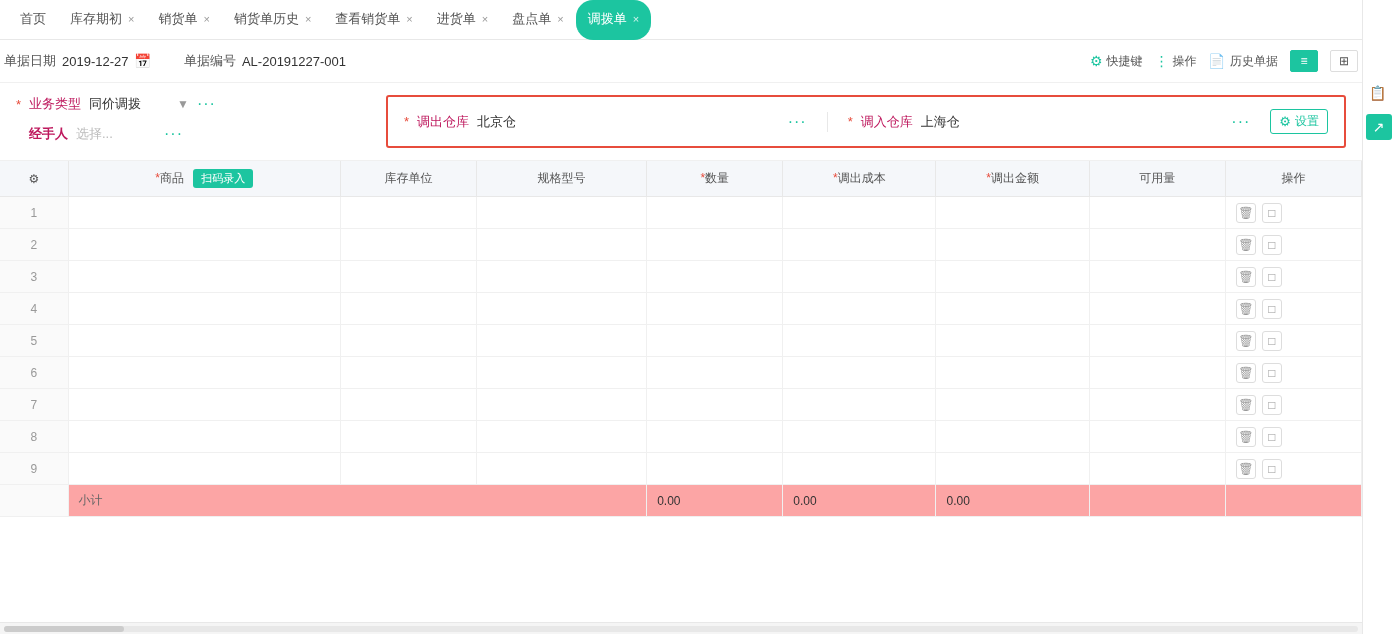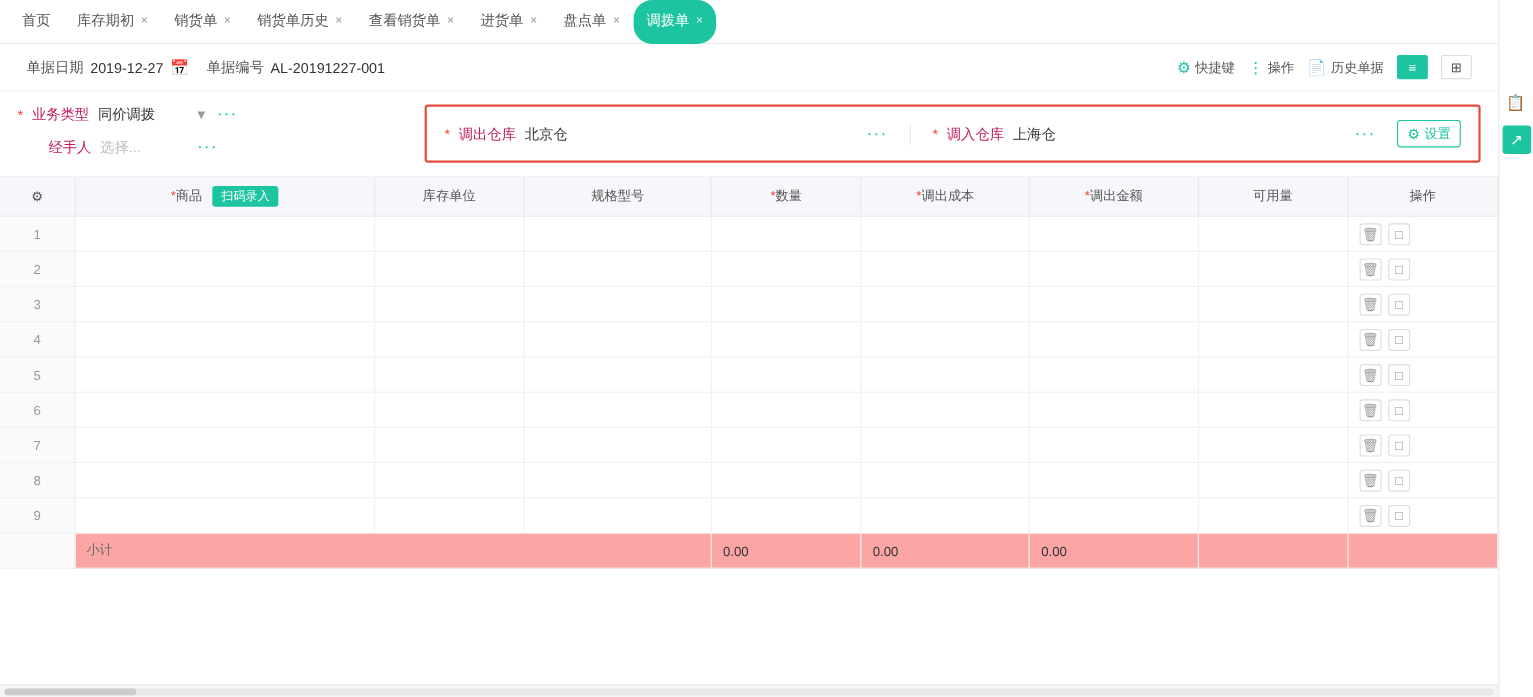--- a/index.html
+++ b/index.html
@@ -49,22 +49,22 @@
       justify-content: center;
       cursor: pointer;
       font-size: 16px;
       color: #999;
     }
 
     
     .header-area {
       display: flex;
       align-items: center;
-      padding: 10px 24px;
-      gap: 16px;
+      padding: 10px 4px;
+      gap: 32px;
       border-bottom: 1px solid #f0f0f0;
     }
     .header-field {
       display: flex;
       align-items: center;
       gap: 6px;
       font-size: 13px;
     }
     .header-label { color: #555; }
     .header-value { color: #333; font-weight: 500; }
@@ -393,21 +393,21 @@
 
     <div class="form-left">
       <div class="form-field">
         <span class="required-star">*</span>
         <span class="field-label">业务类型</span>
         <span class="field-value">同价调拨</span>
         <span class="dropdown-arrow">▼</span>
         <span class="more-btn">···</span>
       </div>
       <div class="form-field">
-        <span class="field-label" style="margin-left:28px;">经手人</span>
+        <span class="field-label" style="margin-left:13px;font-weight:bold;">经手人</span>
         <span class="field-value" style="color:#bbb;">选择...</span>
         <span class="more-btn">···</span>
       </div>
     </div>
 
     <div class="form-right">
       <div class="warehouse-field">
         <span class="required-star">*</span>
         <span class="field-label">调出仓库</span>
         <span class="field-value">北京仓</span>

